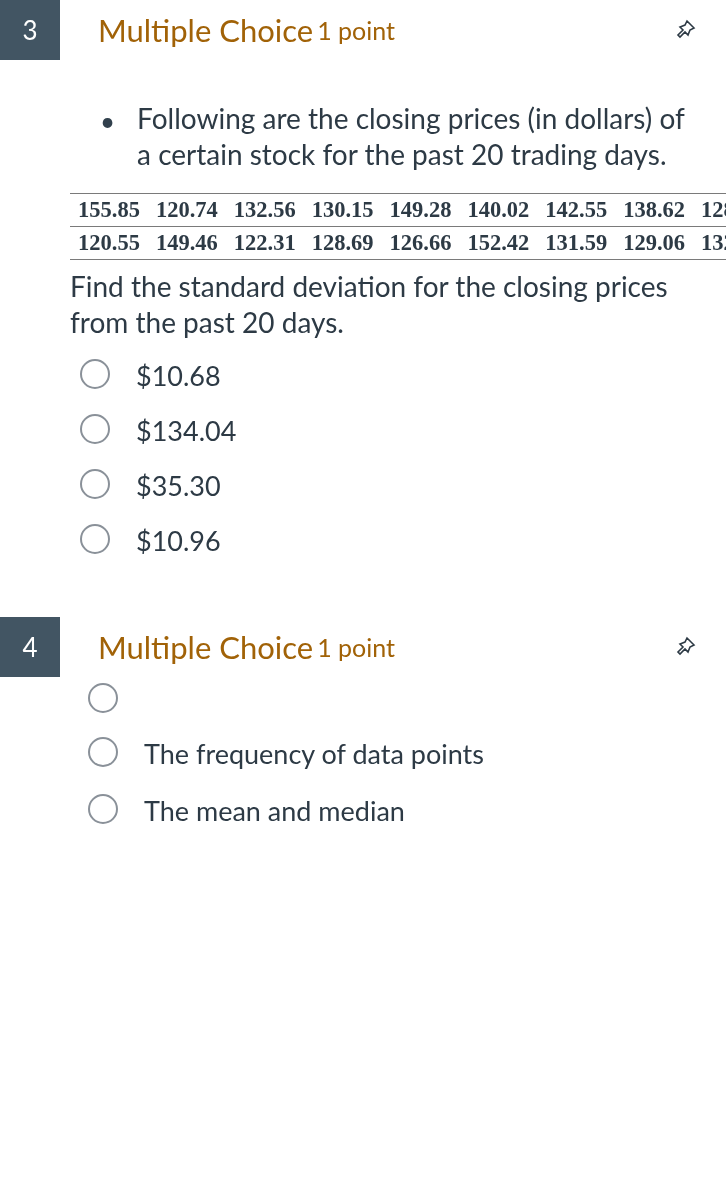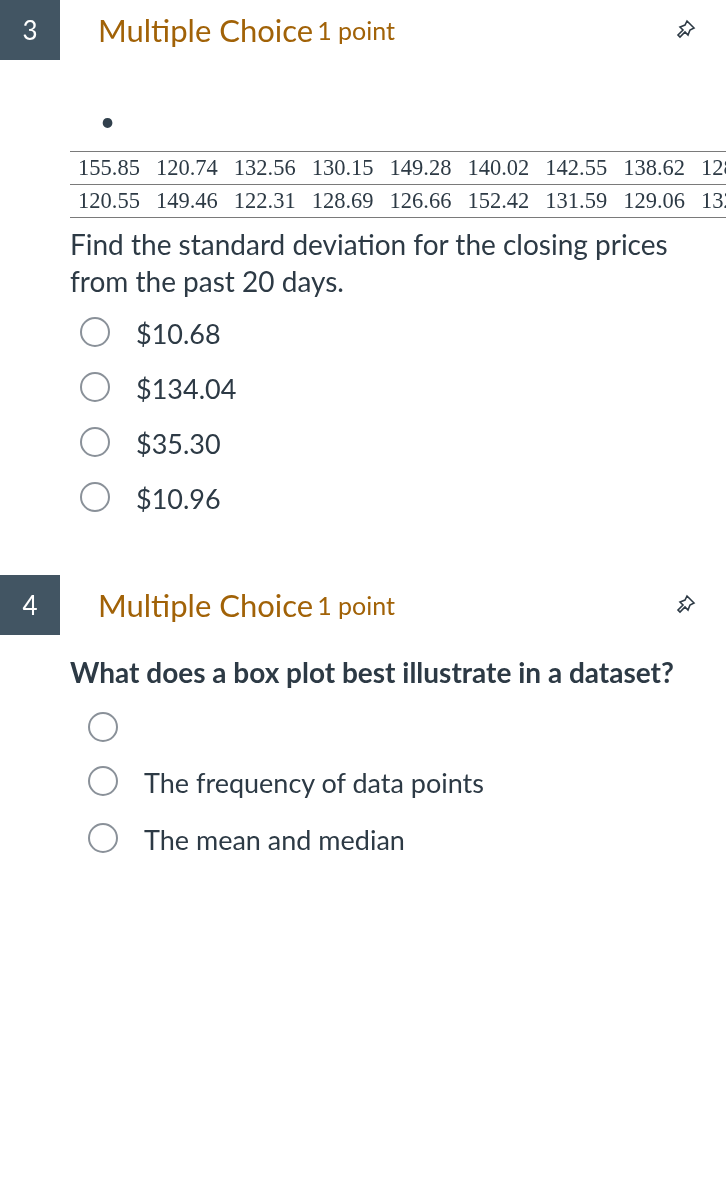--- a/index.html
+++ b/index.html
@@ -87,20 +87,21 @@
     }
     .data-table tr:last-child {
        border-bottom: 1px solid #7a7a7a;
     }
     .data-table td {
       font-size: 22.5px;
       color: #2d3a45;
       padding: 3px 8px;
       white-space: nowrap;
       text-align: left;
+      font-weight: bold;
     }
 
     .sub-question {
       font-size: 28px;
       color: #2d3a45;
       line-height: 1.3;
       margin: 6px 30px 18px 70px;
     }
 
     .options {
@@ -146,20 +147,21 @@
     <div class="q-points">1 point</div>
     <div class="pin-icon">
       <svg viewBox="0 0 24 24" width="24" height="24" fill="none" stroke="#2d3a45" stroke-width="1.6">
         <path d="M14 3 L21 10 L17 12 L15 17 L12 14 L7 19 L5 17 L10 12 L7 9 L12 7 Z" transform="rotate(0 12 12)"></path>
       </svg>
     </div>
   </div>
 
   <div class="bullet-wrap">
     <div class="bullet-dot">•</div>
+    <div class="bullet-text">Following are the closing prices (in dollars) of a certain stock for the past 20 trading days.</div>
   </div>
 
   <table class="data-table">
     <tbody>
         <tr>
       <td>155.85</td>
       <td>120.74</td>
       <td>132.56</td>
       <td>130.15</td>
       <td>149.28</td>
@@ -211,21 +213,20 @@
     <div class="q-number">4</div>
     <div class="q-type second">Multiple Choice</div>
     <div class="q-points">1 point</div>
     <div class="pin-icon">
       <svg viewBox="0 0 24 24" width="24" height="24" fill="none" stroke="#2d3a45" stroke-width="1.6">
         <path d="M14 3 L21 10 L17 12 L15 17 L12 14 L7 19 L5 17 L10 12 L7 9 L12 7 Z"></path>
       </svg>
     </div>
   </div>
 
-  <div class="q4-prompt">What does a box plot best illustrate in a dataset?</div>
 
   <div class="options">
     <div class="option-row">
       <div class="radio"></div>
     </div>
     <div class="option-row">
       <div class="radio"></div>
       <div class="option-label">The frequency of data points</div>
     </div>
     <div class="option-row">

